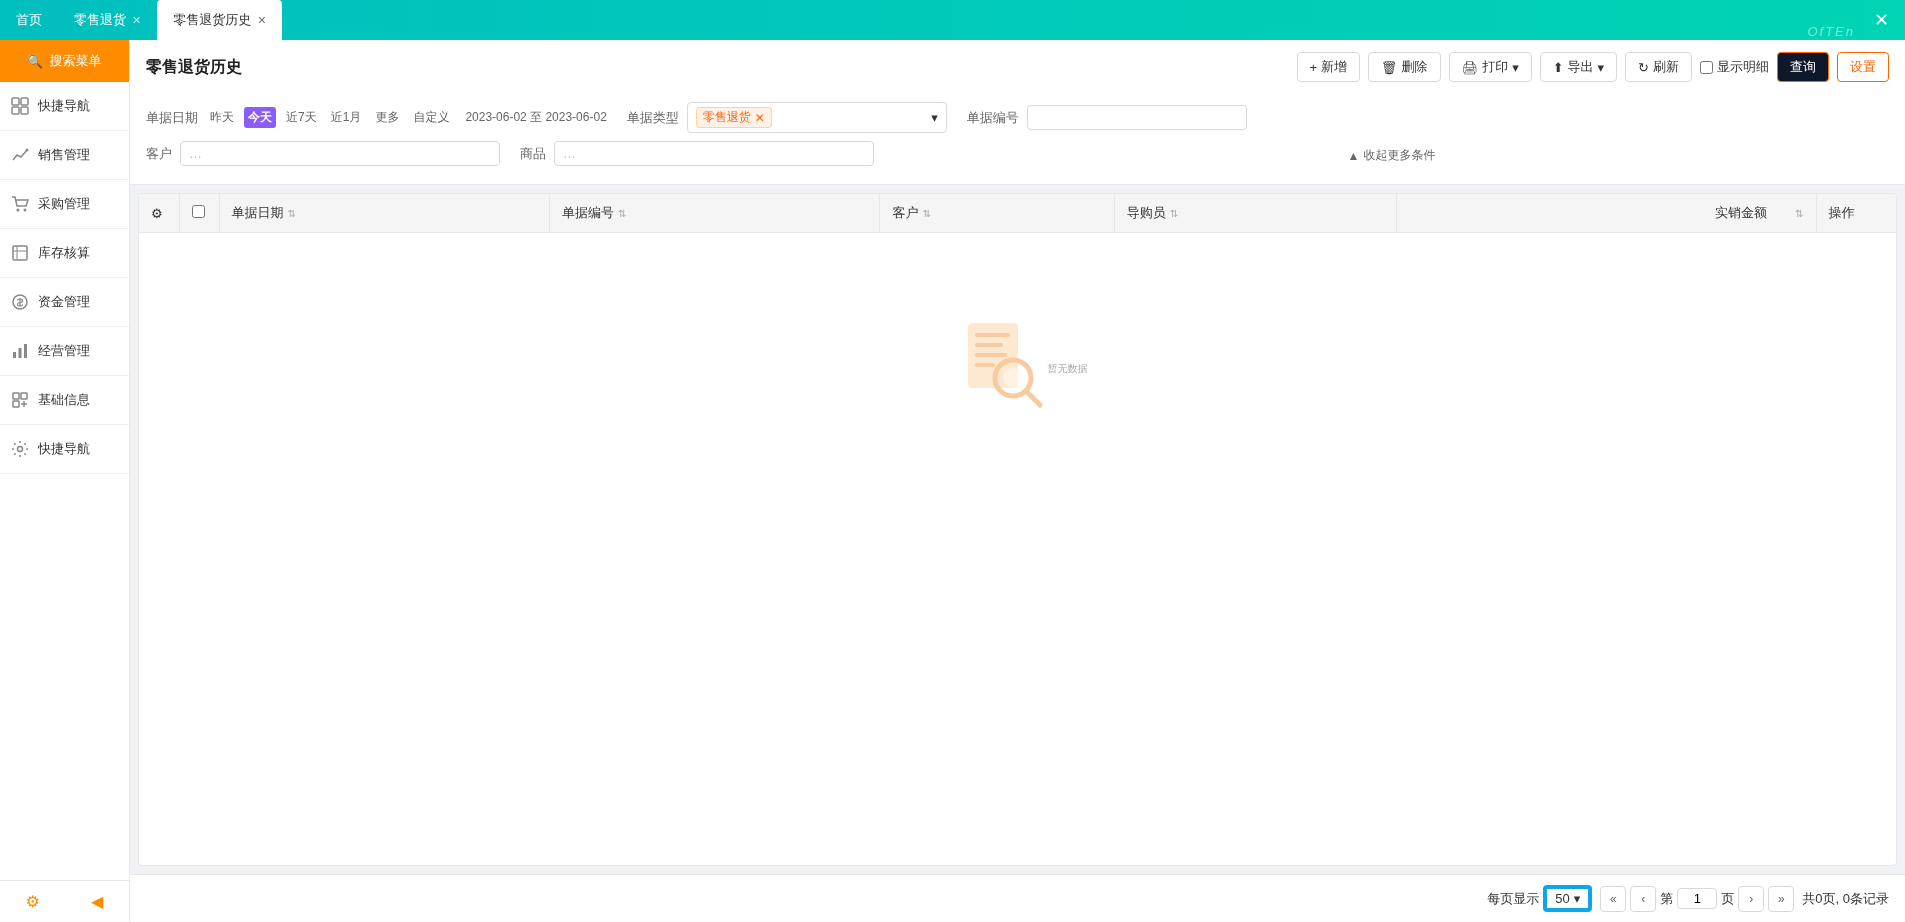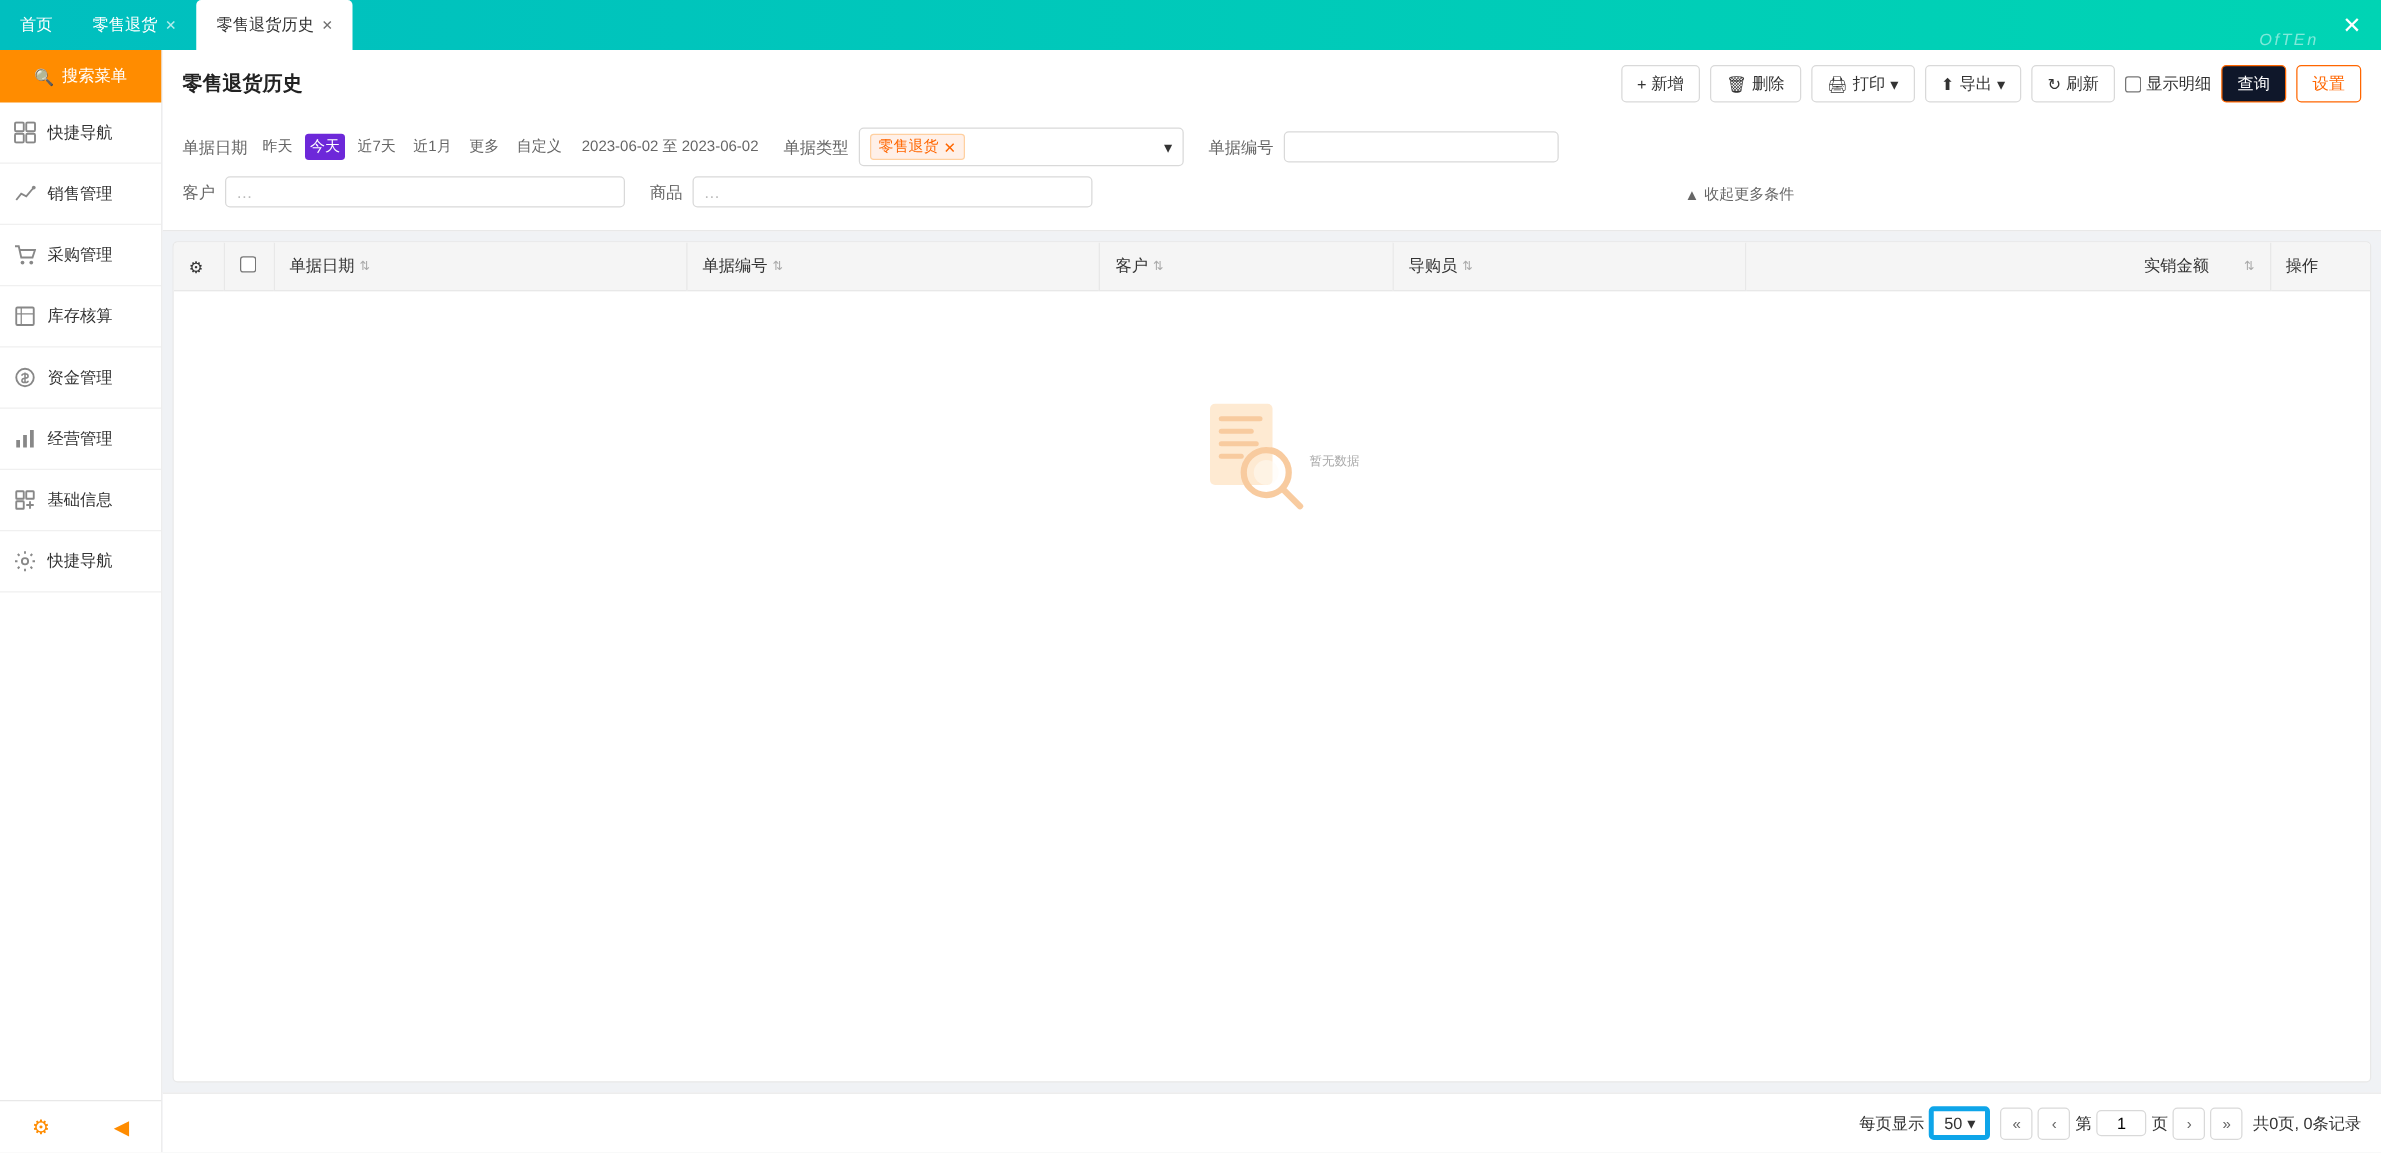--- a/index.html
+++ b/index.html
@@ -206,23 +206,24 @@
       align-items: center;
       gap: 6px;
     }
     .date-option {
       font-size: 12px;
       color: #666;
       cursor: pointer;
       padding: 2px 4px;
     }
     .date-option.active {
-      background: #6d28d9;
+      background: #8b5cf6;
       color: #fff;
       border-radius: 3px;
+      font-weight: bold;
     }
     .date-range {
       font-size: 12px;
       color: #666;
       margin-left: 4px;
     }
     .filter-select {
       display: flex;
       align-items: center;
       border: 1px solid #d9d9d9;

